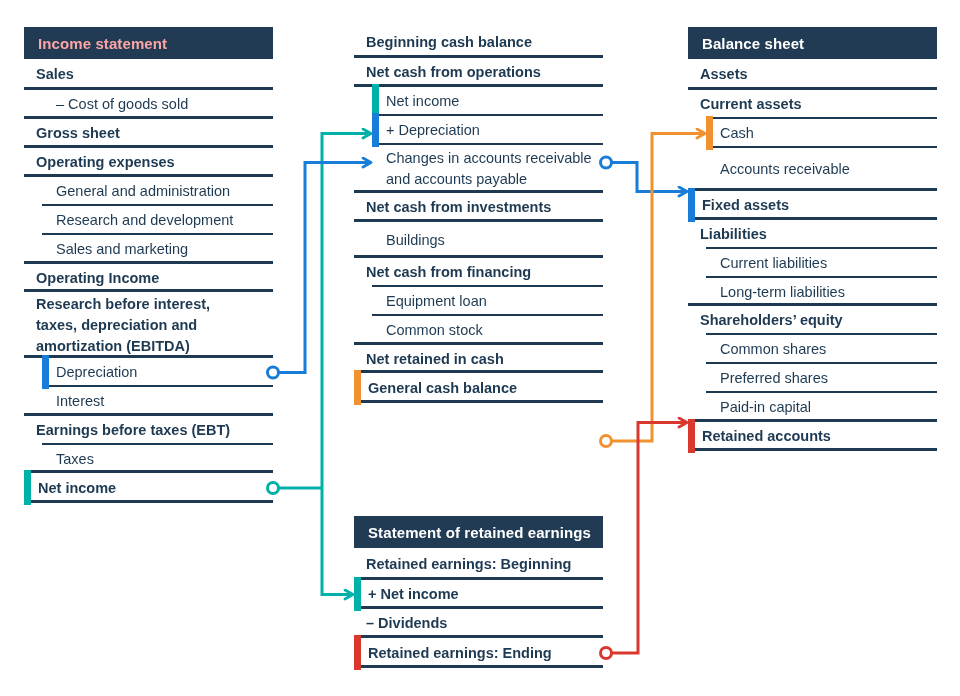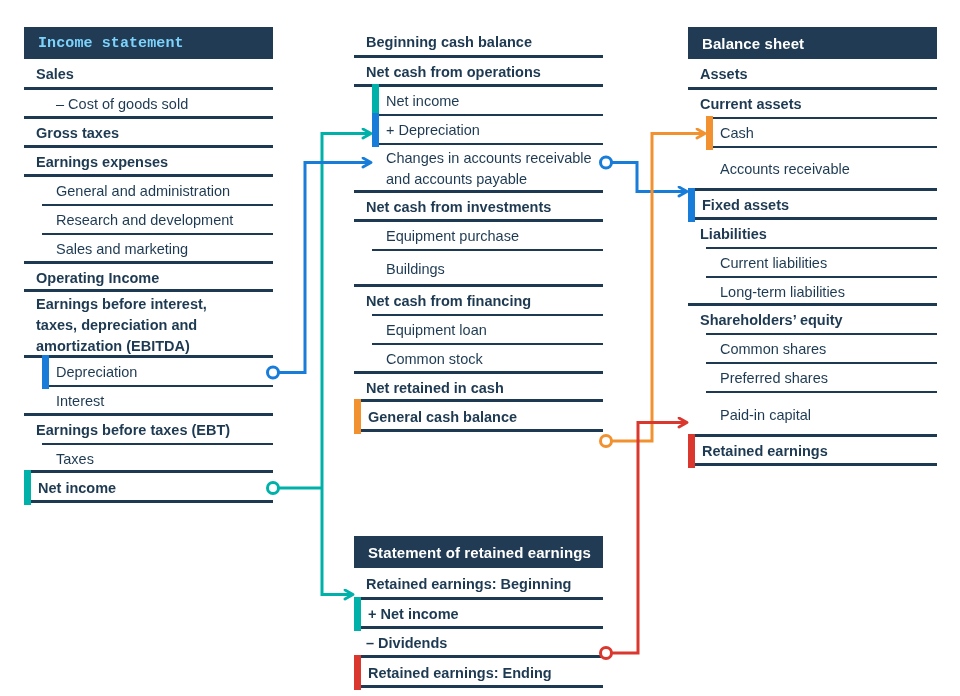--- a/index.html
+++ b/index.html
@@ -34,71 +34,70 @@
     position:absolute;left:0;top:-3px;bottom:-2px;width:7px;z-index:2;
   }
   .accent.accent-indent{left:18px;}
   #connectors{position:absolute;left:0;top:0;pointer-events:none;}
 </style>
 </head>
 <body>
 
 <div id="canvas" style="--navy: #1e3a52;">
     <div class="panel" style="left: 24px; top: 27px; width: 249px;">
-      <div class="panel-header" style="background: rgb(32, 59, 83); color: #7dd3fc; font-family: Liberation Mono, monospace;">Income statement</div>
+      <div class="panel-header" style="background: rgb(32, 59, 83); color: #fca5a5;">Income statement</div>
       <div class="row bold div-full" style="height: 31px;"><span>Sales</span></div>
       <div class="row indent div-full" style="height: 29px;"><span>– Cost of goods sold</span></div>
-      <div class="row bold div-full" style="height: 29px;"><span>Gross taxes</span></div>
-      <div class="row bold div-full" style="height: 29px;"><span>Earnings expenses</span></div>
+      <div class="row bold div-full" style="height: 29px;"><span>Gross sheet</span></div>
+      <div class="row bold div-full" style="height: 29px;"><span>Operating expenses</span></div>
       <div class="row indent div-inset" style="height: 29px;"><span>General and administration</span></div>
       <div class="row indent div-inset" style="height: 29px;"><span>Research and development</span></div>
       <div class="row indent div-full" style="height: 29px;"><span>Sales and marketing</span></div>
       <div class="row bold div-full" style="height: 28px;"><span>Operating Income</span></div>
-      <div class="row bold div-full" style="height: 66px;"><span>Earnings before interest,
+      <div class="row bold div-full" style="height: 66px;"><span>Research before interest,
 taxes, depreciation and
 amortization (EBITDA)</span></div>
       <div class="row indent has-accent div-inset" style="height: 29px;"><span class="accent accent-indent" style="background: rgb(24, 124, 217);"></span><span>Depreciation</span></div>
       <div class="row indent div-full" style="height: 29px; text-align: right;"><span>Interest</span></div>
       <div class="row bold div-inset" style="height: 29px;"><span>Earnings before taxes (EBT)</span></div>
       <div class="row indent div-full" style="height: 28px;"><span>Taxes</span></div>
       <div class="row bold has-accent div-full" style="height: 30px;"><span class="accent" style="background: rgb(0, 177, 169);"></span><span>Net income</span></div>
     </div>
     <div class="panel" style="left: 354px; top: 27px; width: 249px;">
       <div class="row bold div-full" style="height: 31px;"><span>Beginning cash balance</span></div>
       <div class="row bold div-full" style="height: 29px; align-items: center;"><span>Net cash from operations</span></div>
       <div class="row indent has-accent div-inset" style="height: 29px;"><span class="accent accent-indent" style="background: rgb(0, 177, 169);"></span><span>Net income</span></div>
       <div class="row indent has-accent div-inset" style="height: 29px;"><span class="accent accent-indent" style="background: rgb(24, 124, 217);"></span><span>+ Depreciation</span></div>
       <div class="row indent div-full" style="height: 48px;"><span>Changes in accounts receivable
 and accounts payable</span></div>
       <div class="row bold div-full" style="height: 29px;"><span>Net cash from investments</span></div>
-      <div class="row indent div-inset" style="height: 29px;"><span>Equipment purchase</span></div>
       <div class="row indent div-full" style="height: 36px;"><span>Buildings</span></div>
       <div class="row bold div-inset" style="height: 29px;"><span>Net cash from financing</span></div>
       <div class="row indent div-inset" style="height: 29px;"><span>Equipment loan</span></div>
       <div class="row indent div-full" style="height: 29px;"><span>Common stock</span></div>
       <div class="row bold div-full" style="height: 28px;"><span>Net retained in cash</span></div>
       <div class="row bold has-accent div-full" style="height: 30px;"><span class="accent" style="background: rgb(242, 145, 47);"></span><span>General cash balance</span></div>
     </div>
     <div class="panel" style="left: 688px; top: 27px; width: 249px;">
       <div class="panel-header" style="background: rgb(32, 59, 83); color: rgb(255, 255, 255);">Balance sheet</div>
       <div class="row bold div-full" style="height: 31px;"><span>Assets</span></div>
       <div class="row bold div-inset" style="height: 29px;"><span>Current assets</span></div>
       <div class="row indent has-accent div-inset" style="height: 29px;"><span class="accent accent-indent" style="background: rgb(242, 145, 47);"></span><span>Cash</span></div>
       <div class="row indent div-full" style="height: 43px;"><span>Accounts receivable</span></div>
       <div class="row bold has-accent div-full" style="height: 29px;"><span class="accent" style="background: rgb(24, 124, 217);"></span><span>Fixed assets</span></div>
       <div class="row bold div-inset" style="height: 29px;"><span>Liabilities</span></div>
       <div class="row indent div-inset" style="height: 29px;"><span>Current liabilities</span></div>
       <div class="row indent div-full" style="height: 28px;"><span>Long-term liabilities</span></div>
       <div class="row bold div-inset" style="height: 29px;"><span>Shareholders’ equity</span></div>
       <div class="row indent div-inset" style="height: 29px;"><span>Common shares</span></div>
       <div class="row indent div-inset" style="height: 29px;"><span>Preferred shares</span></div>
-      <div class="row indent div-full" style="height: 44px; text-align: right;"><span>Paid-in capital</span></div>
-      <div class="row bold has-accent div-full" style="height: 29px;"><span class="accent" style="background: rgb(218, 56, 46);"></span><span>Retained earnings</span></div>
+      <div class="row indent div-full" style="height: 29px; text-align: right;"><span>Paid-in capital</span></div>
+      <div class="row bold has-accent div-full" style="height: 29px;"><span class="accent" style="background: rgb(218, 56, 46);"></span><span>Retained accounts</span></div>
     </div>
-    <div class="panel" style="left: 354px; top: 536px; width: 249px;">
+    <div class="panel" style="left: 354px; top: 516px; width: 249px;">
       <div class="panel-header" style="background: rgb(32, 59, 83); color: rgb(255, 255, 255);">Statement of retained earnings</div>
       <div class="row bold div-full" style="height: 32px;"><span>Retained earnings: Beginning</span></div>
       <div class="row bold has-accent div-full" style="height: 29px; text-align: right;"><span class="accent" style="background: rgb(0, 177, 169);"></span><span>+ Net income</span></div>
       <div class="row bold div-full" style="height: 29px;"><span>– Dividends</span></div>
       <div class="row bold has-accent div-full" style="height: 30px;"><span class="accent" style="background: rgb(218, 56, 46);"></span><span>Retained earnings: Ending</span></div>
     </div>
     <svg id="connectors" width="960" height="696">
       <defs>
         <marker id="arrow-teal" viewBox="0 0 12 12" refX="10" refY="6" markerWidth="12" markerHeight="12" orient="auto" markerUnits="userSpaceOnUse">
           <path d="M2,1.5 L10,6 L2,10.5" fill="none" stroke="#00b1a9" stroke-width="2.8" stroke-linecap="round" stroke-linejoin="round"></path>

